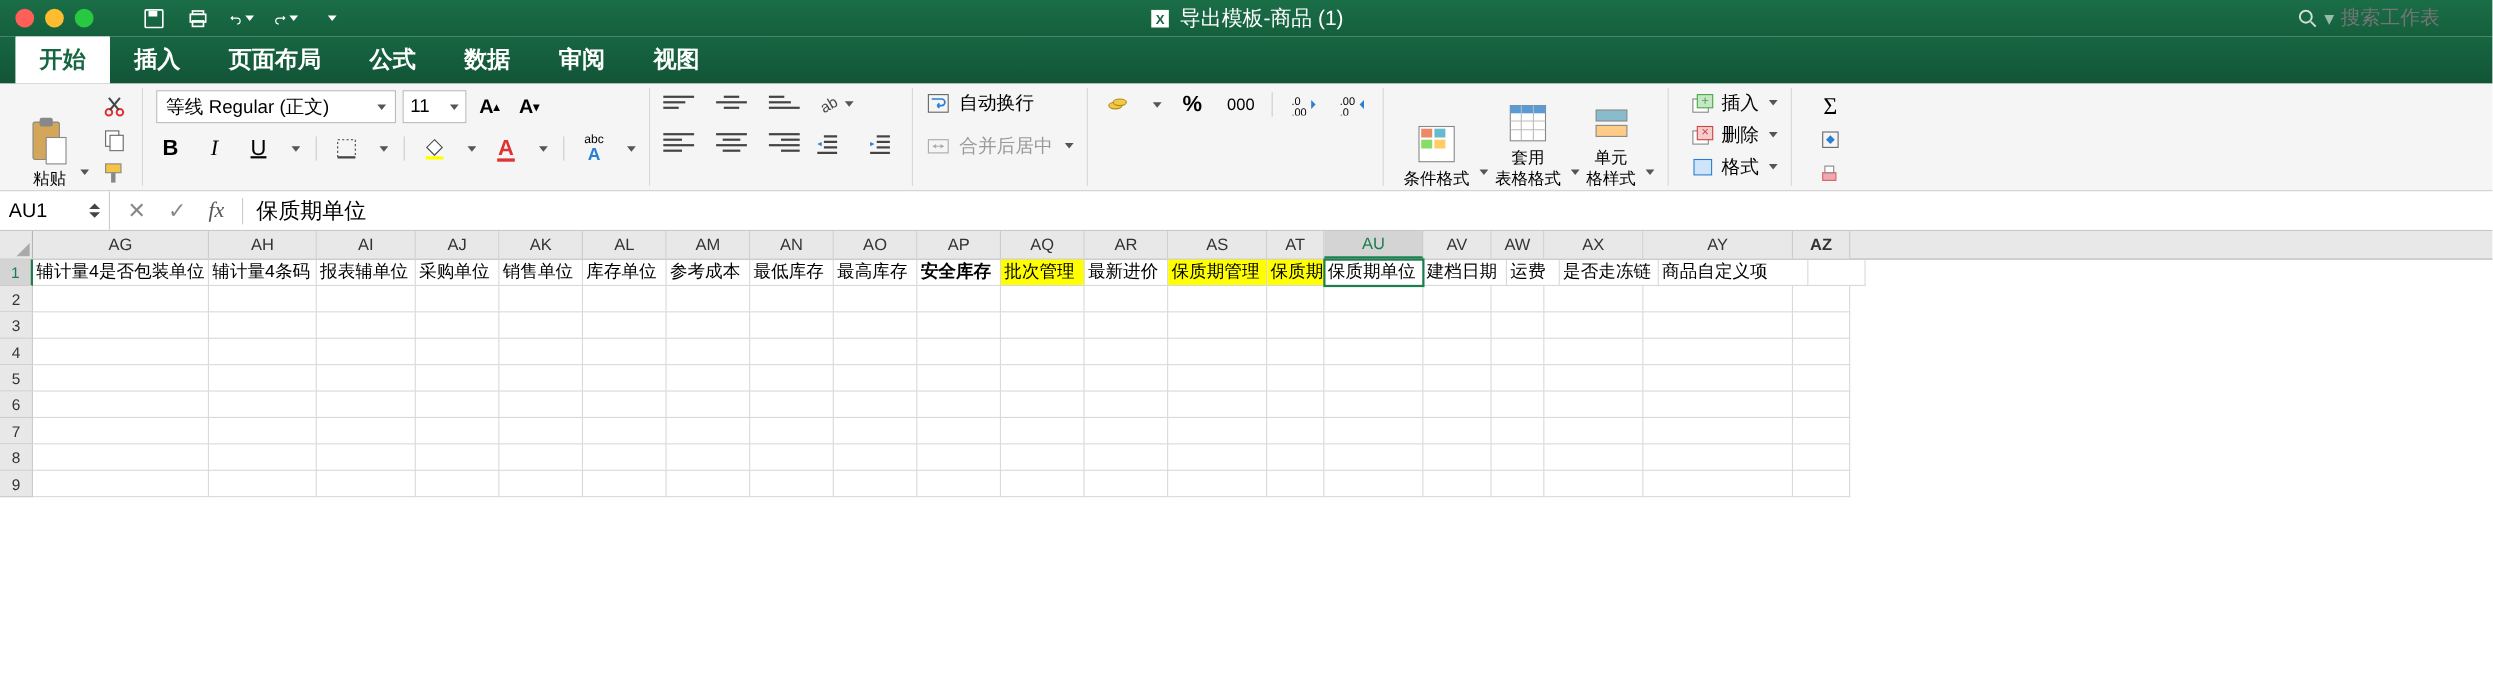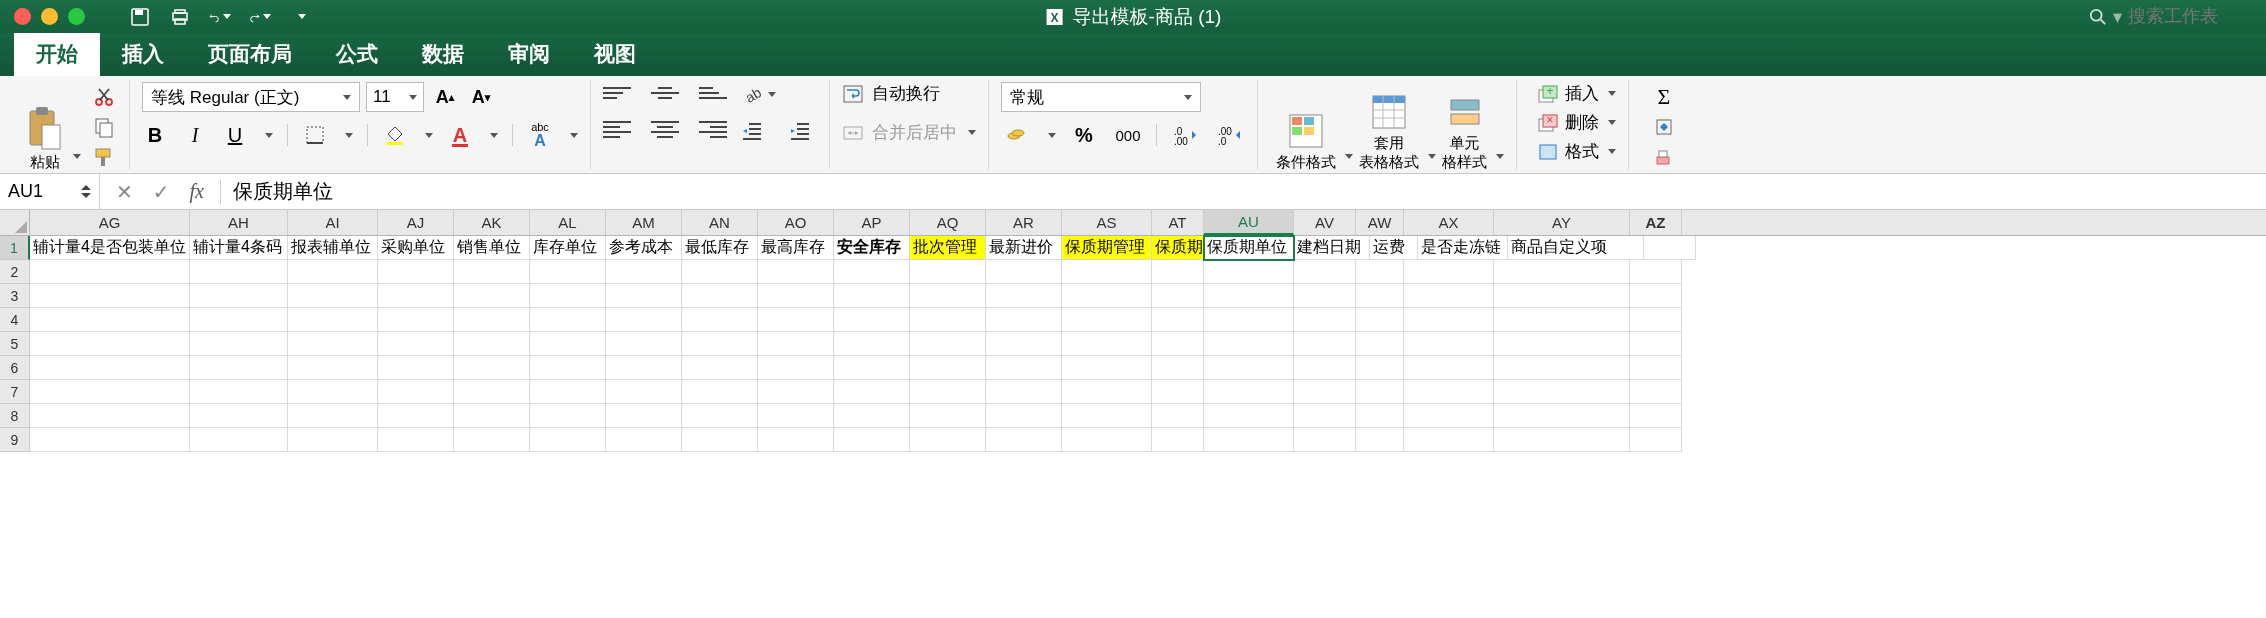--- a/index.html
+++ b/index.html
@@ -333,24 +333,20 @@
             <polygon points="16,10 13,8 13,12" fill="#aaa"></polygon>
           </svg>
         <span>合并后居中</span>
         <span class="dd-caret"></span>
       </div>
     </div>
   </div>
 
   <div class="ribbon-group">
     <div class="num-group">
-      <div class="num-fmt">
-          <span>常规</span>
-          <span class="dd-caret"></span>
-        </div>
       <div class="num-row2">
         <div class="nb">
             <svg width="22" height="22" viewBox="0 0 22 22">
               <ellipse cx="8" cy="12" rx="6" ry="3" fill="#f2c844" stroke="#b38a1d"></ellipse>
               <ellipse cx="12" cy="9" rx="6" ry="3" fill="#f2c844" stroke="#b38a1d"></ellipse>
             </svg>
           </div>
           <span class="dd-caret"></span>
         <div class="nb" style="font-size:20px;font-weight:bold">%</div>
         <div class="nb">

